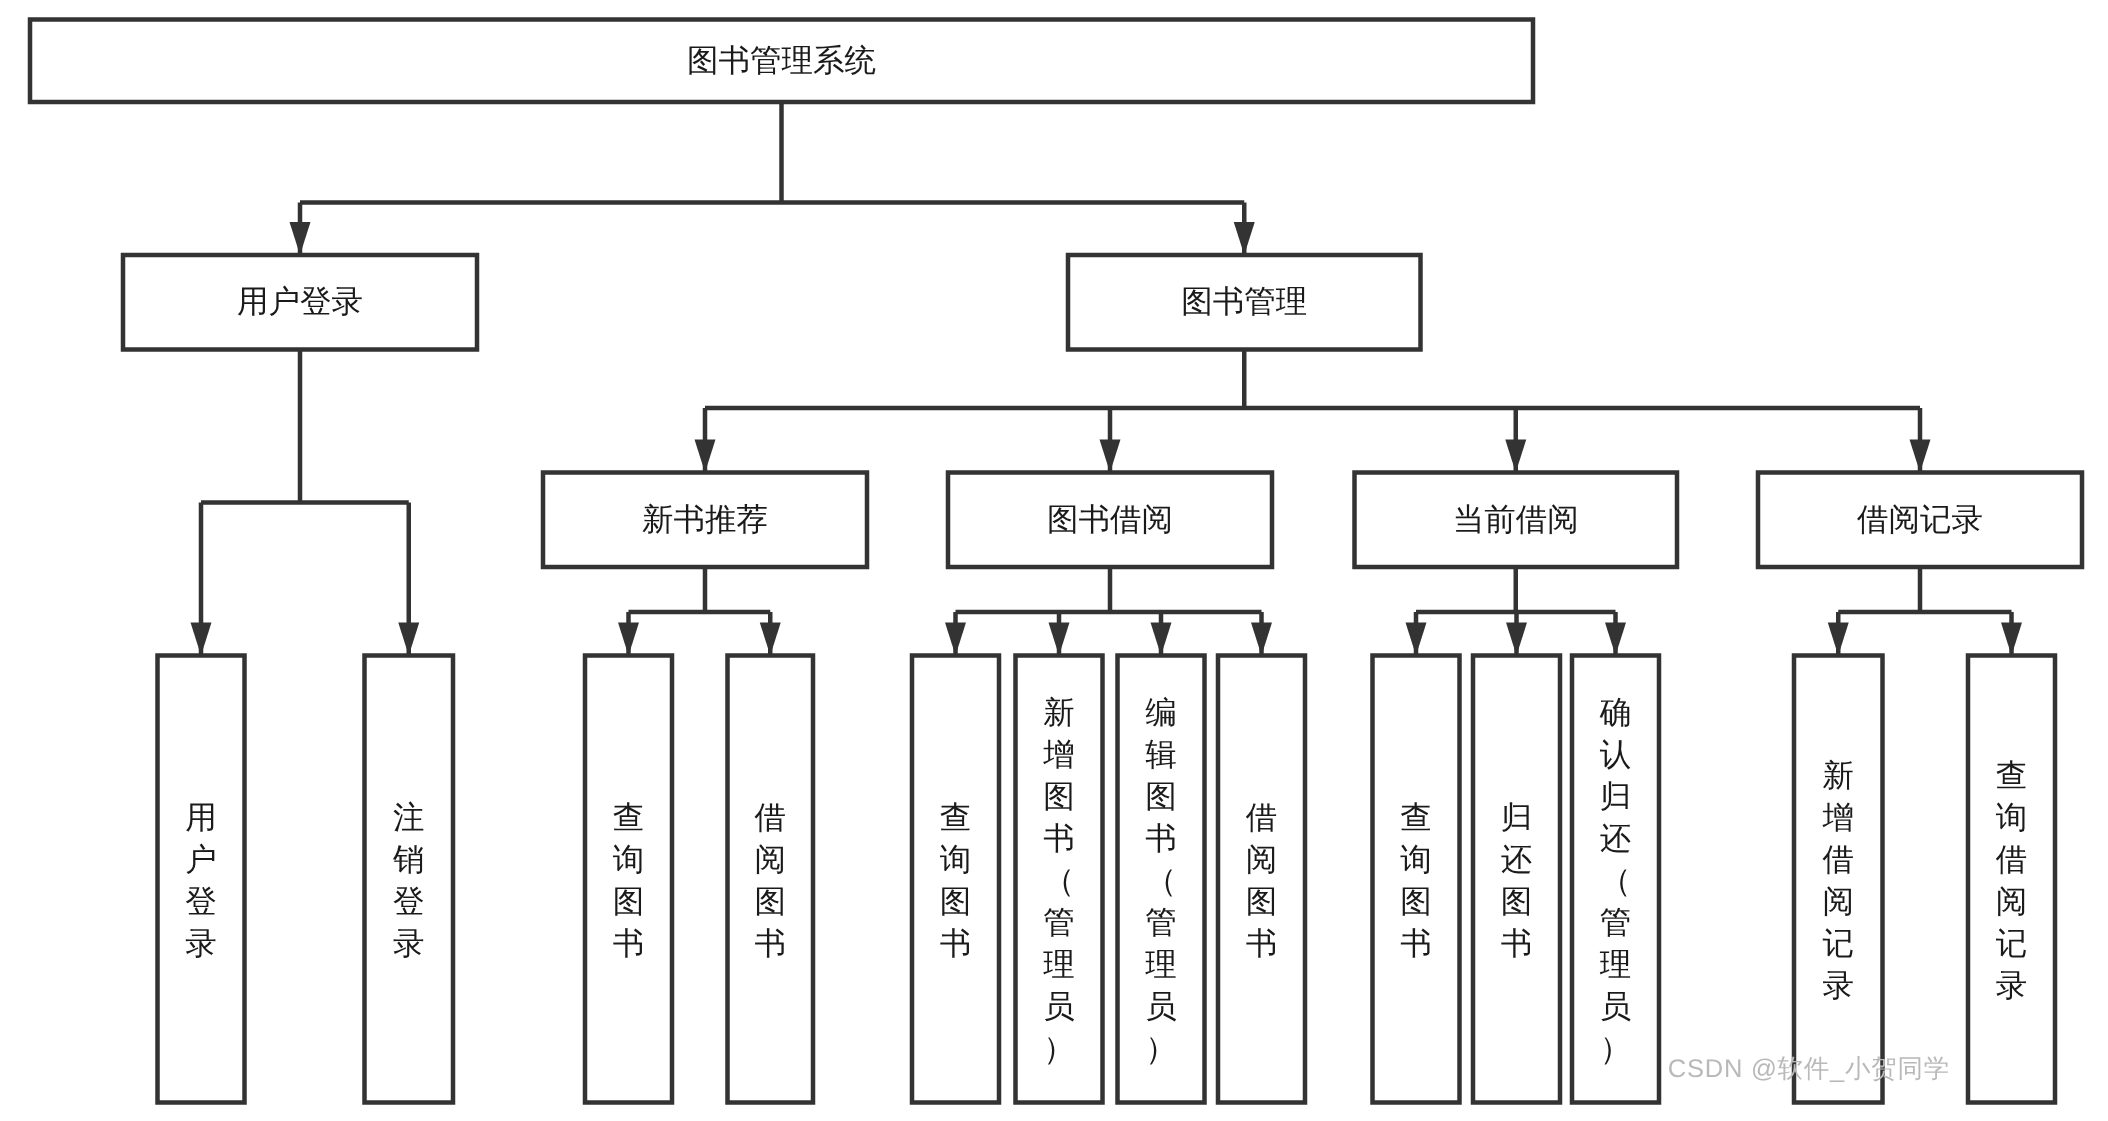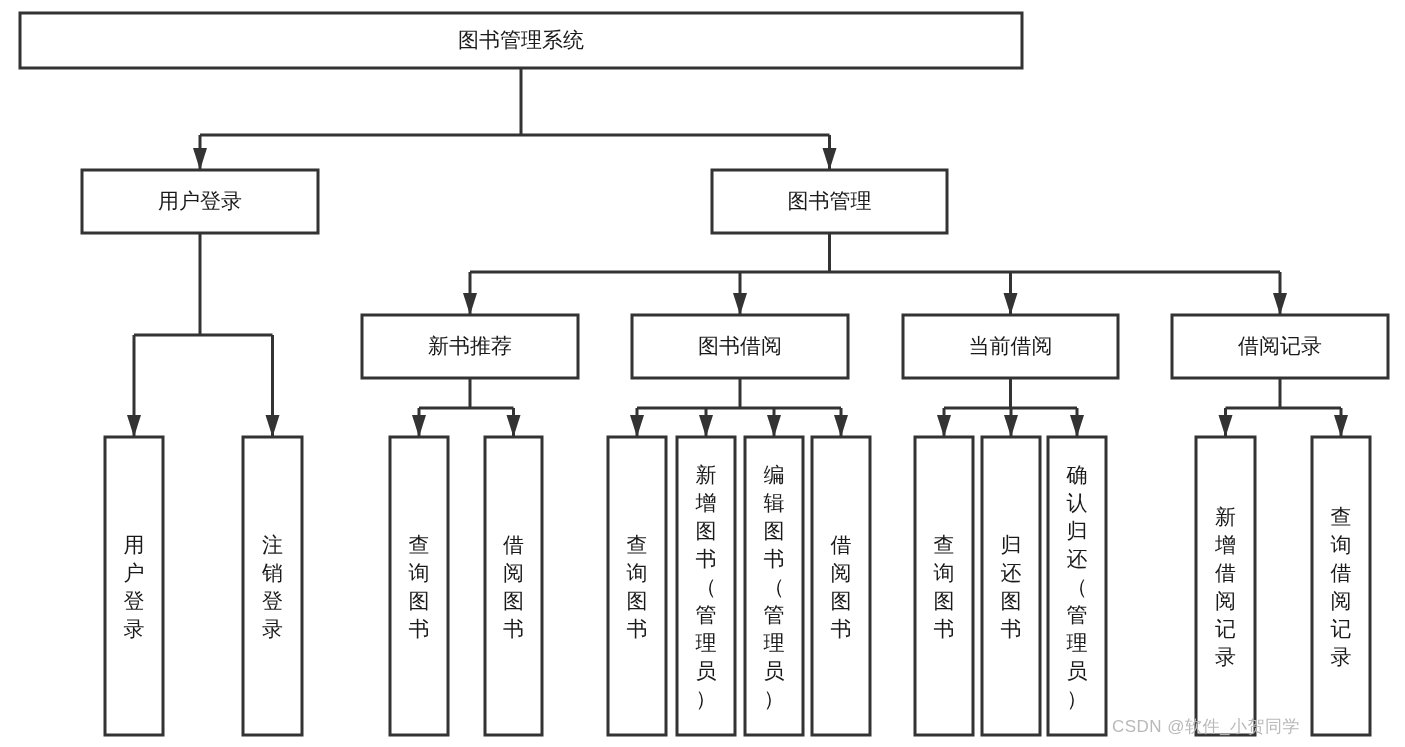--- a/index.html
+++ b/index.html
@@ -52,21 +52,21 @@
   .node-label-vert {
     font-family: "Liberation Sans", "DejaVu Sans", sans-serif;
     font-size: 21px;
     fill: #1a1a1a;
     text-anchor: middle;
     white-space: pre;
   }
   .watermark {
     position: absolute;
     right: 8px;
-    bottom: 9px;
+    bottom: 23px;
     font-family: "Liberation Sans", "DejaVu Sans", sans-serif;
     font-size: 17px;
     color: #b9b9b9;
     letter-spacing: 0.5px;
     user-select: none;
     pointer-events: none;
   }
 </style>
 </head>
 <body>

